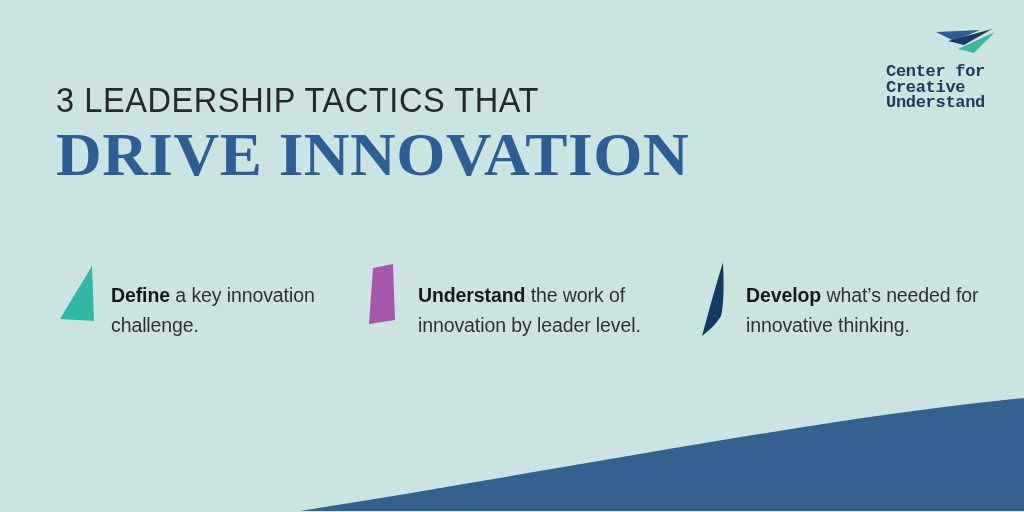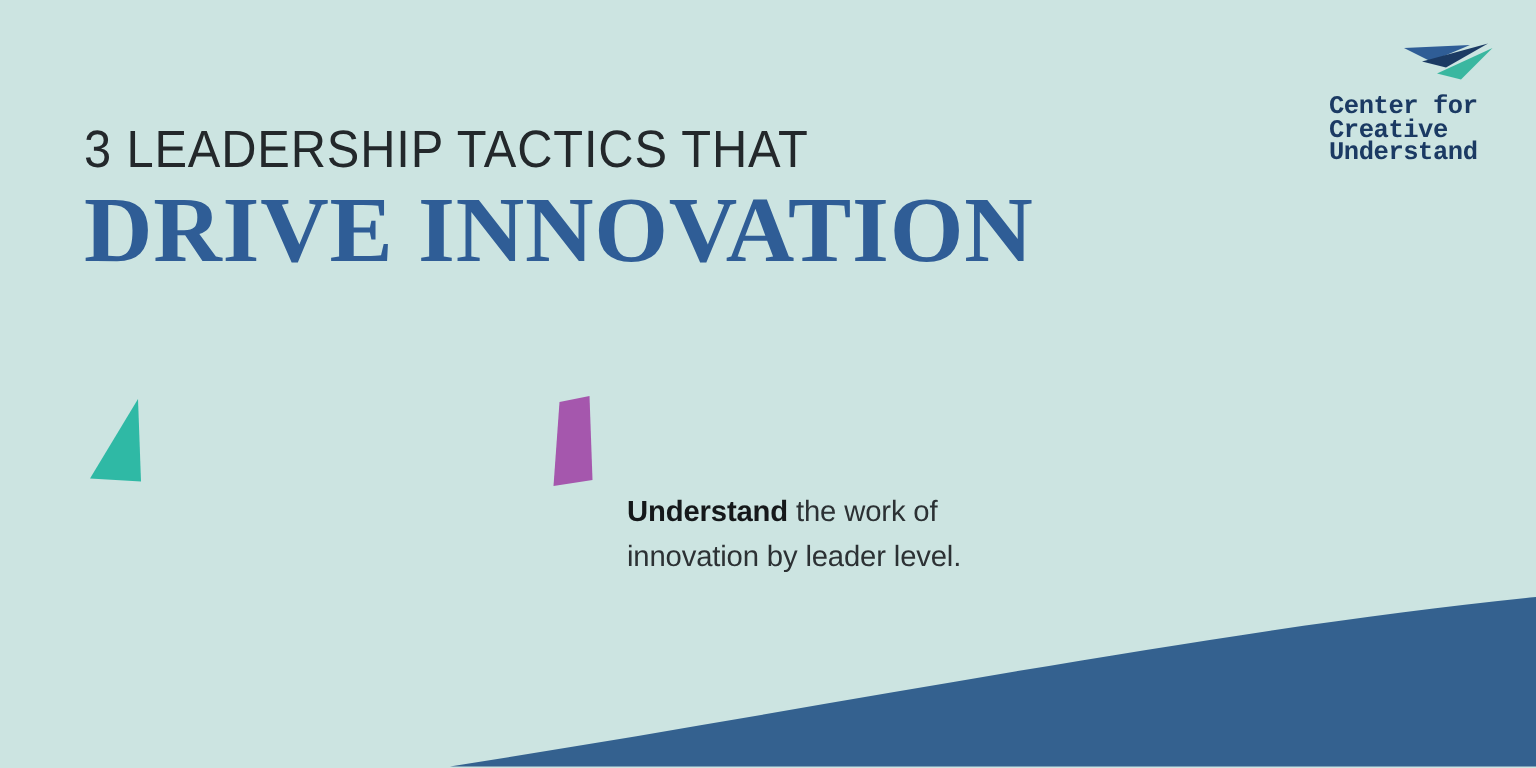--- a/index.html
+++ b/index.html
@@ -111,21 +111,21 @@
     position: absolute;
     top: 22px;
     color: #2c3134;
     font-family: "Liberation Sans", sans-serif;
     font-weight: normal;
     font-size: 19.5px;
     line-height: 30px;
     letter-spacing: -0.1px;
   }
   #tactic-0 .tactic-text { left: 55px; width: 235px; }
-  #tactic-1 .tactic-text { left: 55px; width: 250px; margin-top: 46px; }
+  #tactic-1 .tactic-text { left: 55px; width: 250px; }
   #tactic-2 .tactic-text { left: 49px; width: 250px; }
   .tactic-text .lead {
     font-weight: bold;
     color: #15181a;
   }
 </style>
 </head>
 <body>
 
 <div id="canvas">
@@ -147,25 +147,36 @@
     </div>
   </div>
 
   <div id="eyebrow">3 LEADERSHIP TACTICS THAT</div>
   <div id="headline">DRIVE INNOVATION</div>
 
   <div class="tactic" id="tactic-0">
     <svg class="tactic-mark" viewBox="0 0 48 80">
       <path d="M 36 8 L 38 63 L 4 61 Z" fill="#2fb9a5"></path>
     </svg>
+    <div class="tactic-text">
+      <span class="lead">Define</span><span> a key innovation challenge.</span>
+    </div>
   </div>
 
   <div class="tactic" id="tactic-1">
     <svg class="tactic-mark" viewBox="0 0 48 80">
       <path d="M 10 10 L 30 6 L 32 62 L 6 66 Z" fill="#a557ad"></path>
     </svg>
     <div class="tactic-text">
       <span class="lead">Understand</span><span> the work of innovation by leader level.</span>
     </div>
   </div>
 
+  <div class="tactic" id="tactic-2">
+    <svg class="tactic-mark" viewBox="0 0 48 80">
+      <path d="M 26 4 C 27 26, 27 46, 24 58 C 18 68, 10 74, 5 78 C 10 60, 18 30, 26 4 Z" fill="#123b63"></path>
+    </svg>
+    <div class="tactic-text">
+      <span class="lead">Develop</span><span> what’s needed for innovative thinking.</span>
+    </div>
+  </div>
 
 </div>
 
 </body></html>

